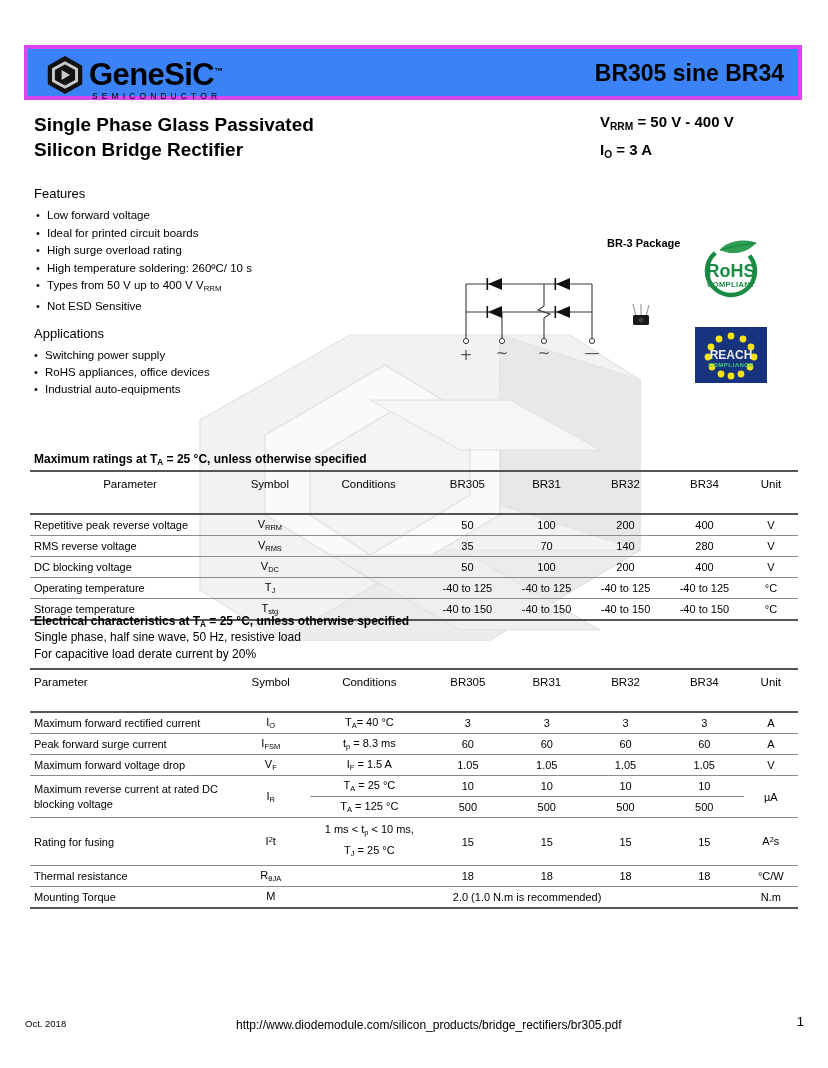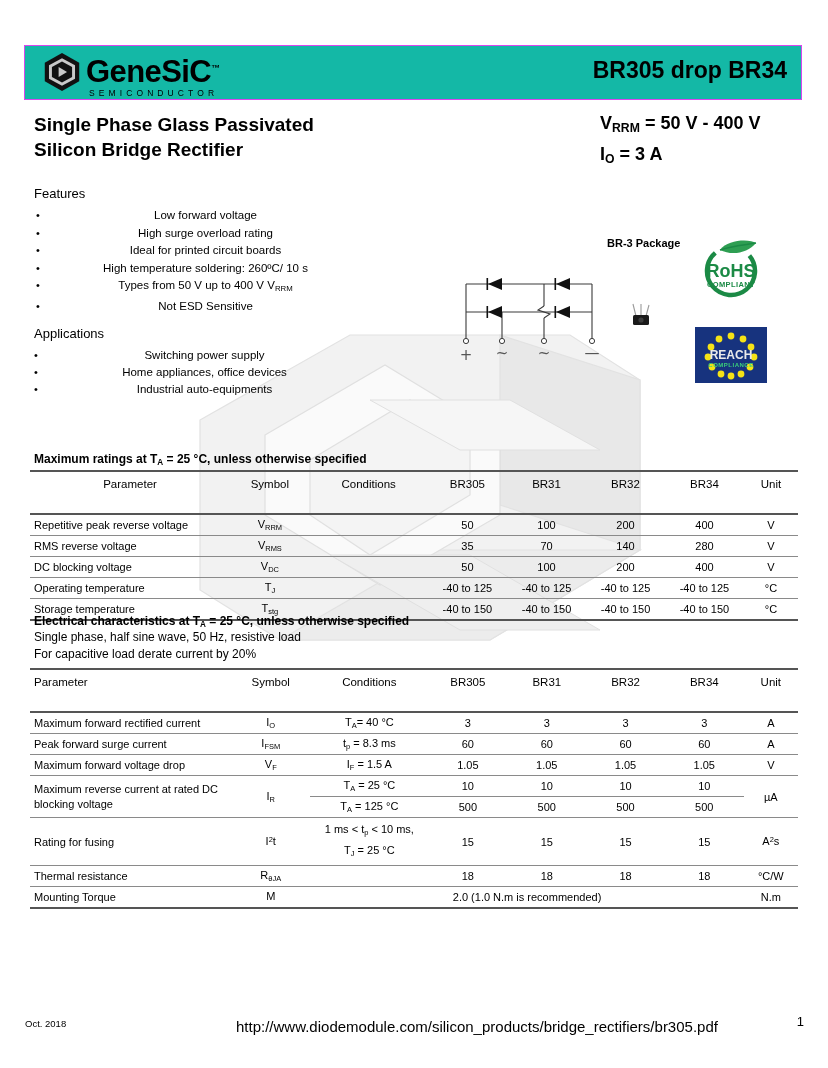--- a/index.html
+++ b/index.html
@@ -5,43 +5,43 @@
   html,body{margin:0;padding:0;background:#fff;}
   body{width:828px;height:1068px;position:relative;overflow:hidden;
        font-family:"Liberation Sans",sans-serif;color:#000;}
 
   
   #watermark{position:absolute;left:170px;top:300px;width:520px;height:400px;
              z-index:0;pointer-events:none;}
 
   
   #header-bar{position:absolute;left:24px;top:45px;width:778px;height:55px;
-              background:#14b8a6;border:1px solid #d946ef;box-sizing:border-box;z-index:2;}
+              background:#3b82f6;border:4px solid #d946ef;box-sizing:border-box;z-index:2;}
   #logo-wrap{position:absolute;left:16px;top:5px;display:flex;align-items:flex-start;}
   #logo-mark{width:42px;height:42px;margin-right:3px;}
   #logo-text-col{display:flex;flex-direction:column;}
   #logo-word{font-size:31px;font-weight:bold;letter-spacing:-0.6px;line-height:34px;
              font-family:"Liberation Sans",sans-serif;position:relative;}
   #logo-tm{font-size:9px;vertical-align:super;font-weight:bold;}
   #logo-sub{font-size:8.5px;letter-spacing:4.1px;margin-top:-1px;margin-left:3px;font-weight:normal;}
   #part-title{position:absolute;right:14px;top:11px;font-size:23px;font-weight:bold;letter-spacing:0px;}
 
   
   #doc-title{position:absolute;left:34px;top:112px;font-size:19px;font-weight:bold;
              line-height:25px;z-index:2;}
-  #spec-block{position:absolute;left:600px;top:113px;z-index:2;font-size:18px;font-weight:bold;}
+  #spec-block{position:absolute;left:600px;top:113px;z-index:2;font-size:15px;font-weight:bold;}
   #spec-block div{margin-bottom:9px;}
   sub{font-size:0.68em;vertical-align:-0.28em;}
   sup{font-size:0.68em;vertical-align:0.42em;}
 
   
   #features-sec{position:absolute;left:34px;top:186px;z-index:2;width:330px;}
   .sec-head{font-size:13px;font-weight:normal;margin-bottom:6px;}
   .blist{list-style:none;margin:0;padding:0;font-size:11.5px;line-height:17.5px;}
-  .blist li{padding-left:13px;position:relative;text-align:center;}
+  .blist li{padding-left:13px;position:relative;}
   .blist li:before{content:"\2022";position:absolute;left:2px;top:0;font-size:11px;}
   #apps-sec{position:absolute;left:34px;top:326px;z-index:2;width:330px;}
   #apps-sec .blist li{padding-left:11px;line-height:17px;}
   #apps-sec .blist li:before{left:0px;}
 
   
   #pkg-label{position:absolute;left:607px;top:237px;font-size:11px;font-weight:bold;z-index:3;}
   #schematic{position:absolute;left:458px;top:276px;z-index:3;}
   #pkg-photo{position:absolute;left:628px;top:302px;z-index:3;}
   #rohs-logo{position:absolute;left:698px;top:237px;z-index:3;}
@@ -62,21 +62,21 @@
   th.c-param{width:205px;text-align:center;}
   th.c-sym{width:78px;}
   th.c-cond{width:118px;}
   th.c-val{width:78px;}
   th.c-unit{width:52px;margin-top:36px;}
   td.cond{font-size:11px;}
 
   
   #footer{position:absolute;left:0;top:1018px;width:828px;z-index:2;font-size:9.5px;}
   #f-date{position:absolute;left:25px;top:0;}
-  #f-url{position:absolute;left:236px;top:0;font-size:15px;}
+  #f-url{position:absolute;left:236px;top:0;font-size:12px;}
   #f-page{position:absolute;right:24px;top:-4px;font-size:13px;}
 </style>
 </head>
 <body>
 
 <svg id="watermark" viewBox="0 0 520 400">
   <g fill="#f2f2f2" stroke="#e2e2e2" stroke-width="1.2">
     <polygon points="30,120 180,35 400,35 470,80 470,250 320,340 110,340 30,290"></polygon>
     <polygon points="330,35 470,80 470,250 330,205" fill="#e8e8e8"></polygon>
     <polygon points="110,340 320,340 470,250 265,250" fill="#ececec"></polygon>
@@ -97,50 +97,50 @@
       <polygon points="50,5 91,28 91,72 50,95 9,72 9,28" fill="#111"></polygon>
       <polygon points="50,17 81,34 81,66 50,83 19,66 19,34" fill="#c9c9c9"></polygon>
       <polygon points="50,25 74,38 74,62 50,75 26,62 26,38" fill="#111"></polygon>
       <polygon points="42,38 62,50 42,62" fill="#c9c9c9"></polygon>
     </svg>
     <div id="logo-text-col">
       <div id="logo-word"><span>GeneSiC</span><span id="logo-tm">™</span></div>
       <div id="logo-sub">SEMICONDUCTOR</div>
     </div>
   </div>
-  <div id="part-title">BR305 drop BR34</div>
+  <div id="part-title">BR305 sine BR34</div>
 </div>
 
 <div id="doc-title">
   <div>Single Phase Glass Passivated</div>
   <div>Silicon Bridge Rectifier</div>
 </div>
 
 <div id="spec-block">
   <div><span>V</span><sub>RRM</sub><span> = 50 V - 400 V</span></div>
   <div><span>I</span><sub>O</sub><span> = 3 A</span></div>
 </div>
 
 <div id="features-sec">
   <div class="sec-head">Features</div>
   <ul class="blist">
     <li>Low forward voltage</li>
+    <li>Ideal for printed circuit boards</li>
     <li>High surge overload rating</li>
-    <li>Ideal for printed circuit boards</li>
     <li>High temperature soldering: 260ºC/ 10 s</li>
     <li><span>Types from 50 V up to 400 V V</span><sub>RRM</sub></li>
     <li>Not ESD Sensitive</li>
   </ul>
 </div>
 
 <div id="apps-sec">
   <div class="sec-head">Applications</div>
   <ul class="blist">
     <li>Switching power supply</li>
-    <li>Home appliances, office devices</li>
+    <li>RoHS appliances, office devices</li>
     <li>Industrial auto-equipments</li>
   </ul>
 </div>
 
 <div id="pkg-label">BR-3 Package</div>
 
 <svg id="schematic" width="142" height="88" viewBox="0 0 142 88">
   <g stroke="#3a3a3a" stroke-width="1.1" fill="none">
     <line x1="8" y1="8" x2="134" y2="8"></line>
     <line x1="8" y1="8" x2="8" y2="62"></line>

